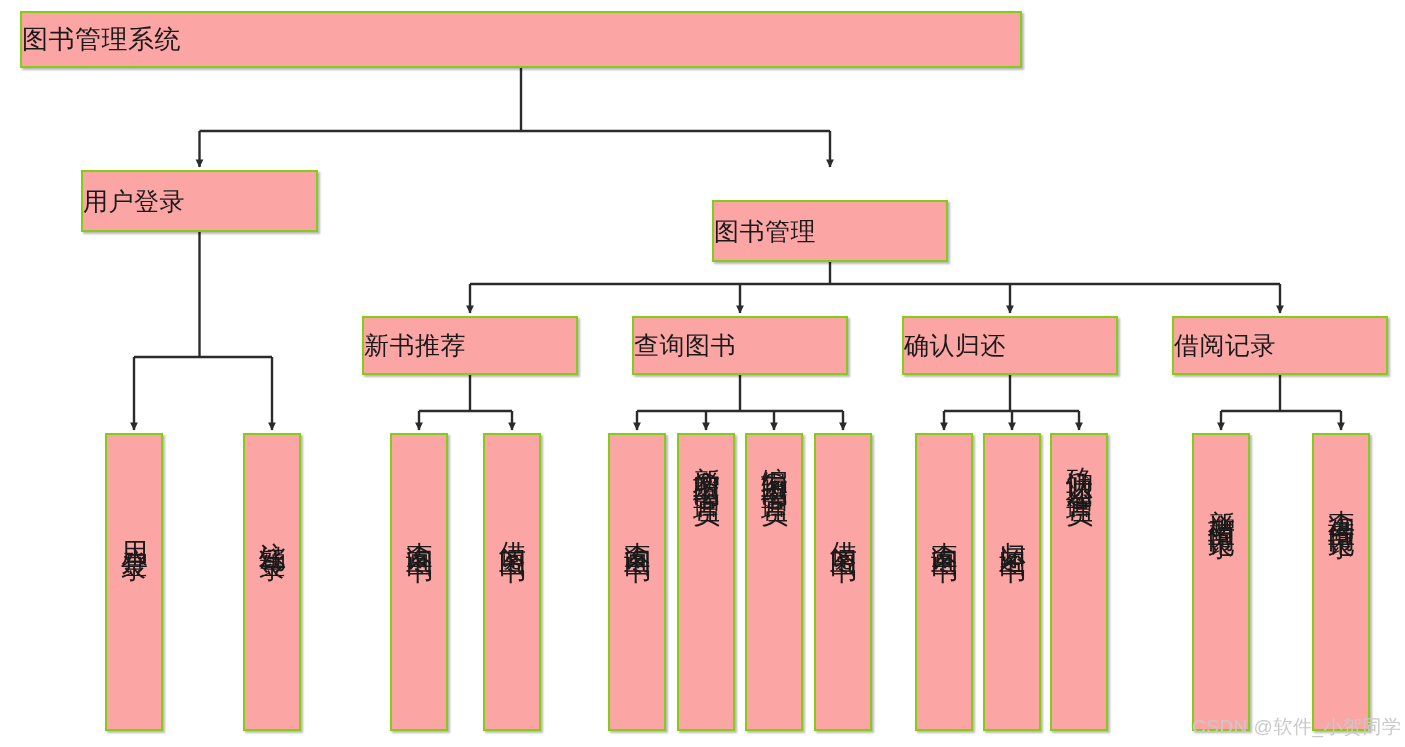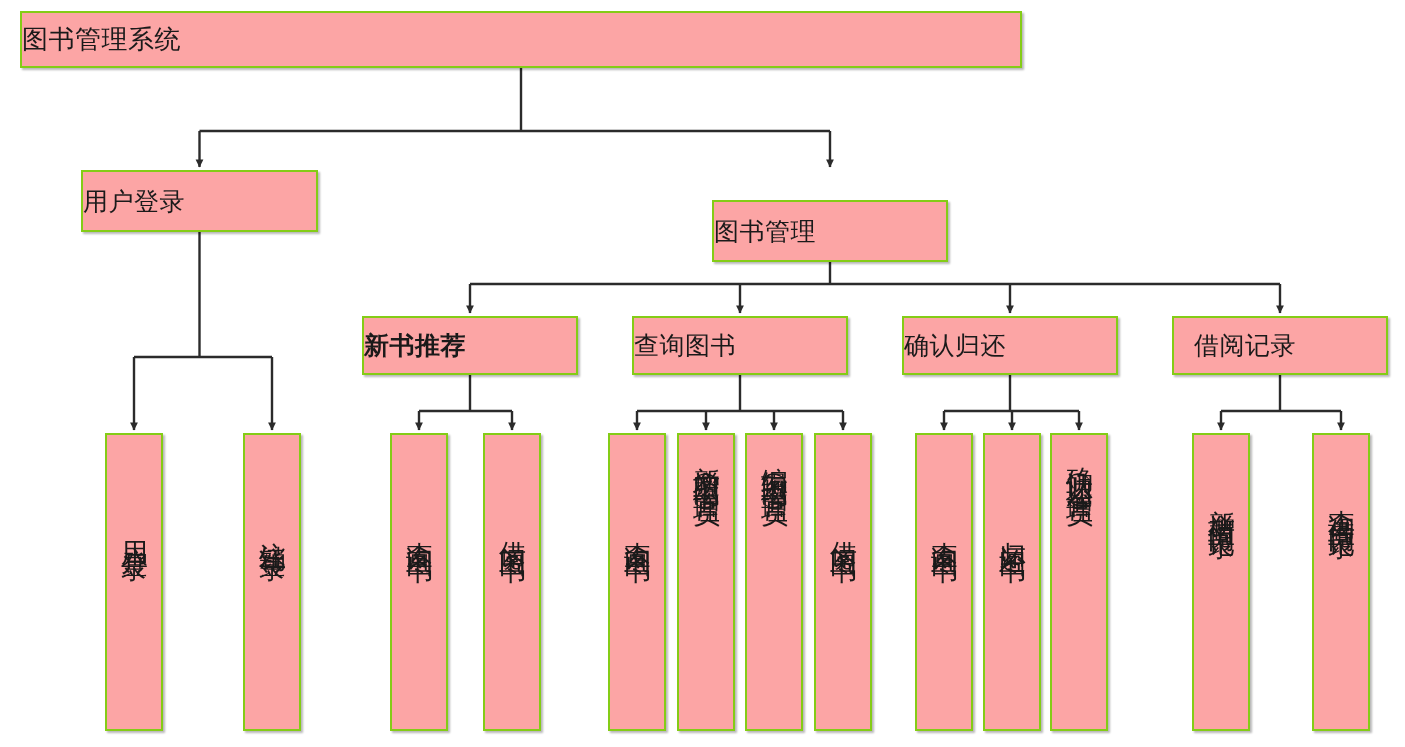--- a/index.html
+++ b/index.html
@@ -123,30 +123,30 @@
   <div id="node-layer">
       <div class="node horiz root" style="left: 20px; top: 11px; width: 1002px; height: 57px;">
         <span class="label">图书管理系统</span>
       </div>
       <div class="node horiz" style="left: 81px; top: 170px; width: 237px; height: 62px;">
         <span class="label">用户登录</span>
       </div>
       <div class="node horiz" style="left: 712px; top: 170px; width: 236px; height: 62px; margin-top: 30px;">
         <span class="label">图书管理</span>
       </div>
-      <div class="node horiz" style="left: 362px; top: 316px; width: 216px; height: 59px; font-weight: bold;">
+      <div class="node horiz" style="left: 362px; top: 316px; width: 216px; height: 59px;">
         <span class="label">新书推荐</span>
       </div>
       <div class="node horiz" style="left: 632px; top: 316px; width: 216px; height: 59px;">
         <span class="label">查询图书</span>
       </div>
       <div class="node horiz" style="left: 902px; top: 316px; width: 216px; height: 59px;">
         <span class="label">确认归还</span>
       </div>
-      <div class="node horiz" style="left: 1172px; top: 316px; width: 216px; height: 59px; padding-left: 20px;">
+      <div class="node horiz" style="left: 1172px; top: 316px; width: 216px; height: 59px;">
         <span class="label">借阅记录</span>
       </div>
       <div class="node vert mid" style="left: 105px; top: 433px; width: 58px; height: 298px;">
         <span class="label" style="margin-top: 85px;">用户登录</span>
       </div>
       <div class="node vert mid" style="left: 243px; top: 433px; width: 58px; height: 298px;">
         <span class="label" style="margin-top: 85px;">注销登录</span>
       </div>
       <div class="node vert mid" style="left: 390px; top: 433px; width: 58px; height: 298px;">
         <span class="label" style="margin-top: 85px;">查询图书</span>
@@ -176,13 +176,14 @@
         <span class="label" style="margin-top: 10px;">确认归还（管理员）</span>
       </div>
       <div class="node vert mid" style="left: 1192px; top: 433px; width: 58px; height: 298px;">
         <span class="label" style="margin-top: 53px;">新增借阅记录</span>
       </div>
       <div class="node vert mid" style="left: 1312px; top: 433px; width: 58px; height: 298px;">
         <span class="label" style="margin-top: 53px;">查询借阅记录</span>
       </div>
     </div>
 
+  <div class="watermark" style="left: 1192px; top: 714px; color: rgb(201, 201, 201);">CSDN @软件_小贺同学</div>
 </div>
 
 </body></html>

